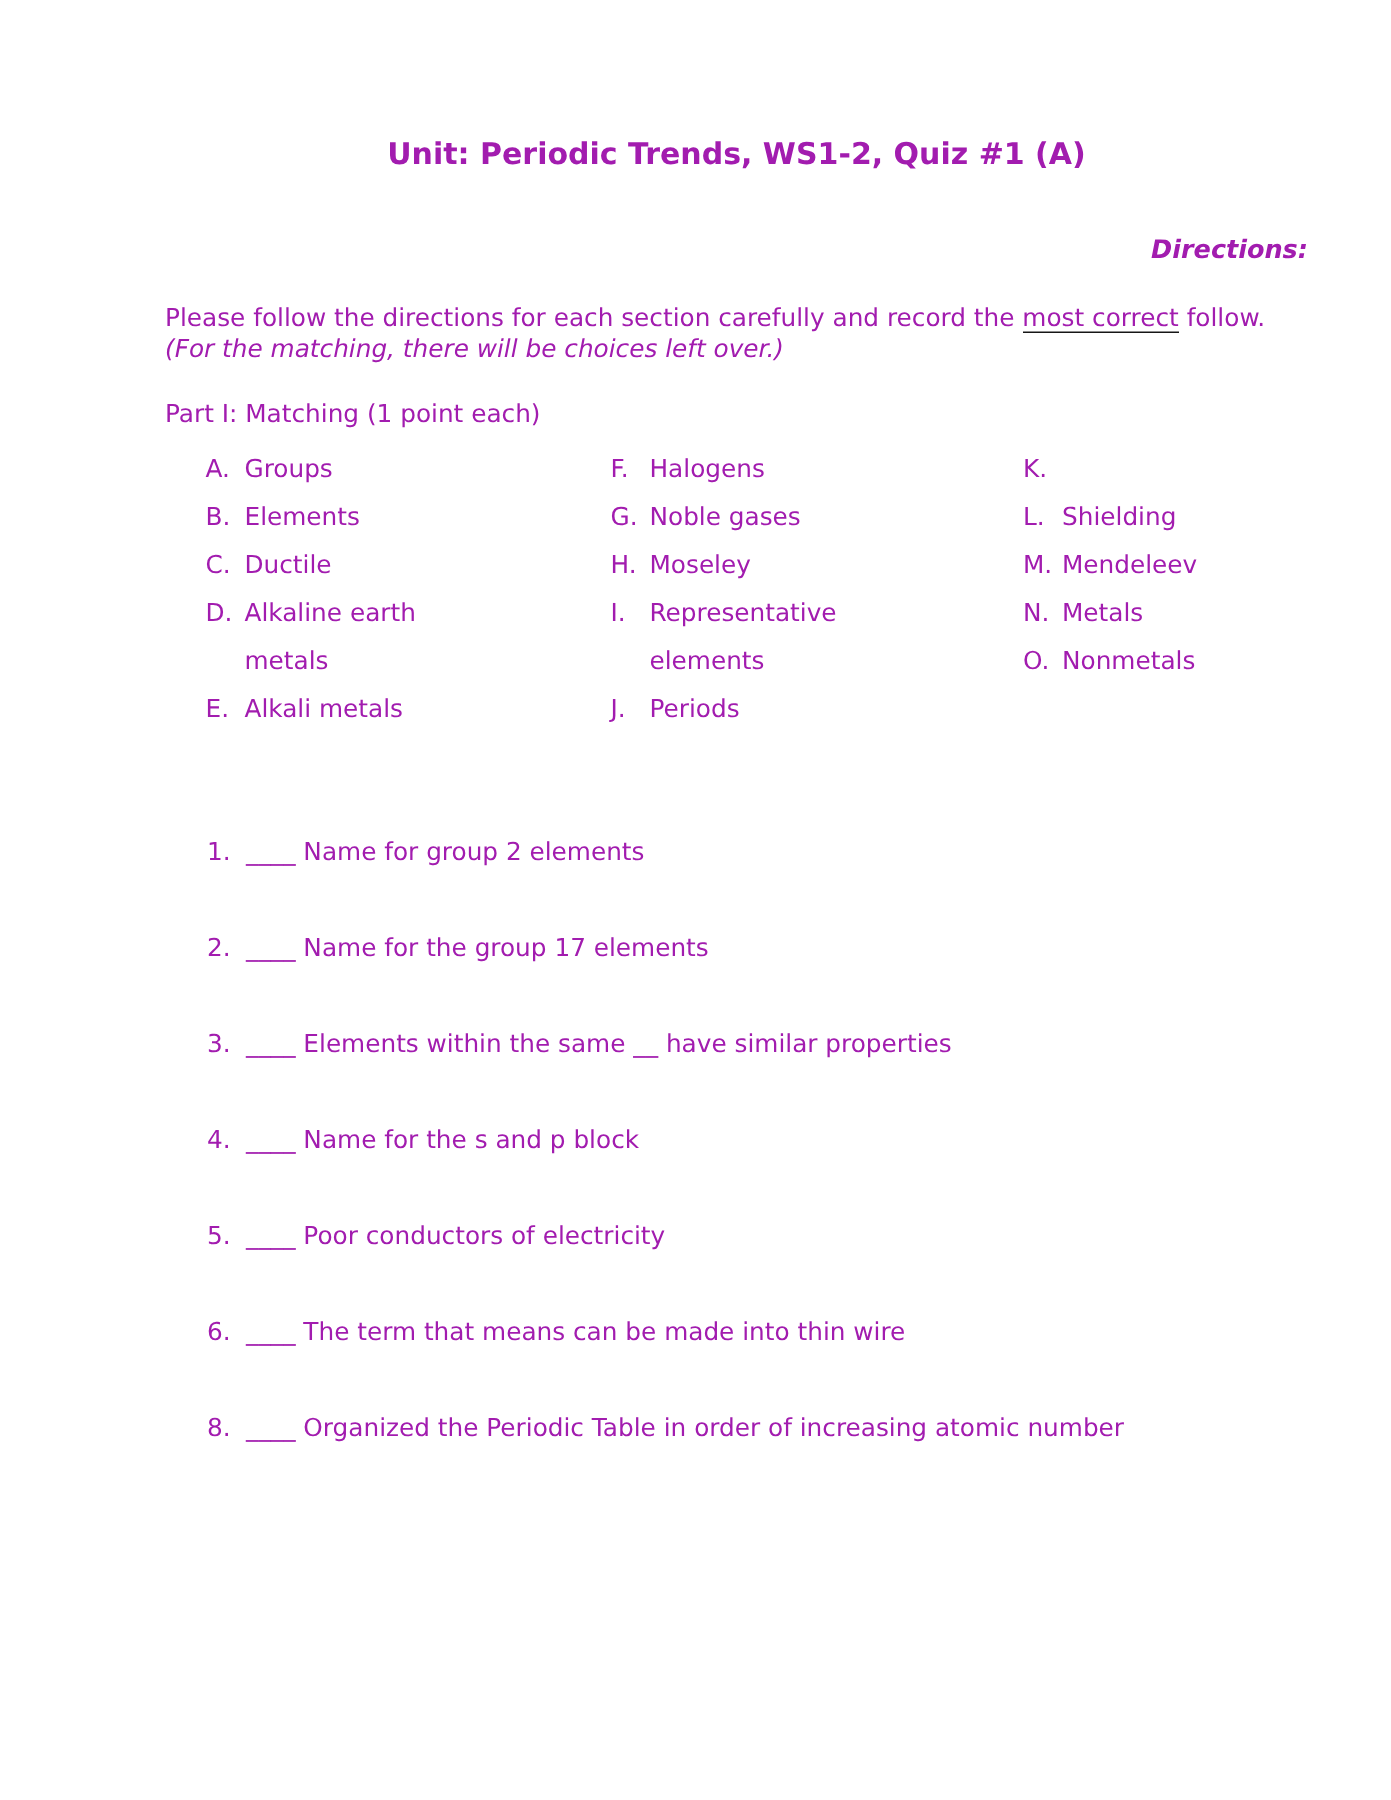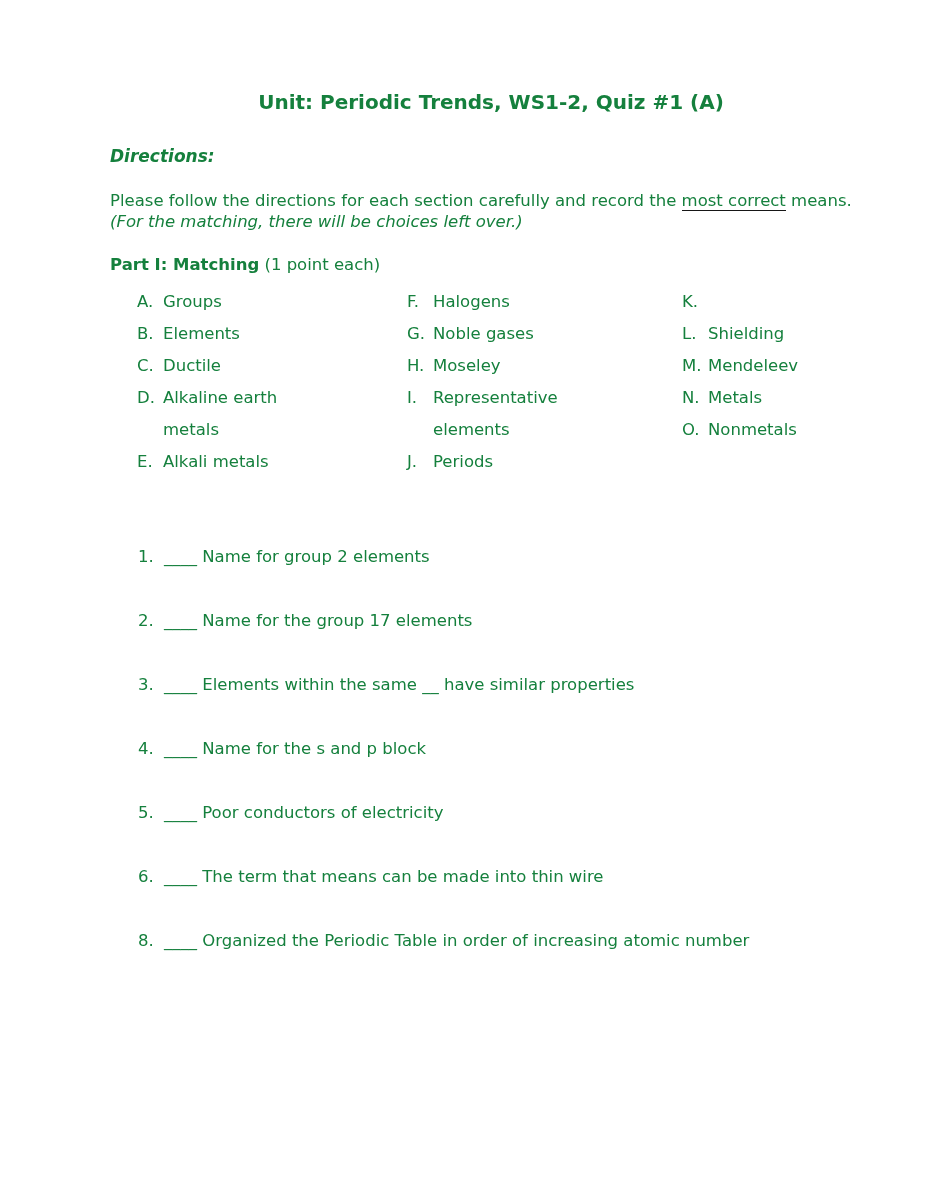--- a/index.html
+++ b/index.html
@@ -1,47 +1,48 @@
 <!DOCTYPE html>
 <html><head>
 <meta charset="utf-8">
 <style>
   html, body { margin: 0; padding: 0; background: #ffffff; }
   .page {
     position: relative;
     width: 927px;
     height: 1200px;
     background: #ffffff;
-    color: #15803d;
+    color: #a21caf;
     font-family: "DejaVu Sans", "Liberation Sans", sans-serif;
     font-size: 16.5px;
     overflow: hidden;
     box-sizing: border-box;
     padding: 88px 55px 0 110px;
   }
   .doc-title {
     text-align: center;
     font-size: 20px;
     font-weight: bold;
     line-height: 28px;
     white-space: nowrap;
   }
   .directions-label {
-    margin-top: 29px;
+    margin-top: 40px;
     font-weight: bold;
     font-style: italic;
     font-size: 17px;
     line-height: 22px;
+    text-align: right;
   }
   .intro { margin-top: 23px; line-height: 21px; }
   .intro-line { white-space: nowrap; }
   .underlined { border-bottom: 1.5px solid #161616; }
   .italic { font-style: italic; }
   .part-heading { margin-top: 22px; line-height: 22px; }
-  .part-heading .bold { font-weight: bold; }
+  .part-heading .bold { font-weight: normal; }
   .matching-grid {
     margin-top: 10px;
     margin-left: 27px;
     display: grid;
     grid-template-columns: 270px 275px auto;
   }
   .m-line {
     height: 32px;
     line-height: 32px;
     display: flex;
@@ -69,21 +70,21 @@
 </head>
 <body>
 
 <div class="page">
 
   <div class="doc-title">Unit: Periodic Trends, WS1-2, Quiz #1 (A)</div>
 
   <div class="directions-label">Directions:</div>
 
   <div class="intro">
-    <div class="intro-line"><span>Please follow the directions for each section carefully and record the </span><span class="underlined">most correct</span><span> means.</span></div>
+    <div class="intro-line"><span>Please follow the directions for each section carefully and record the </span><span class="underlined">most correct</span><span> follow.</span></div>
     <div class="intro-line italic">(For the matching, there will be choices left over.)</div>
   </div>
 
   <div class="part-heading"><span class="bold">Part I: Matching</span><span> (1 point each)</span></div>
 
   <div class="matching-grid">
     <div>
         <div class="m-line">
           <span class="m-letter">A.</span>
           <span>Groups</span>

